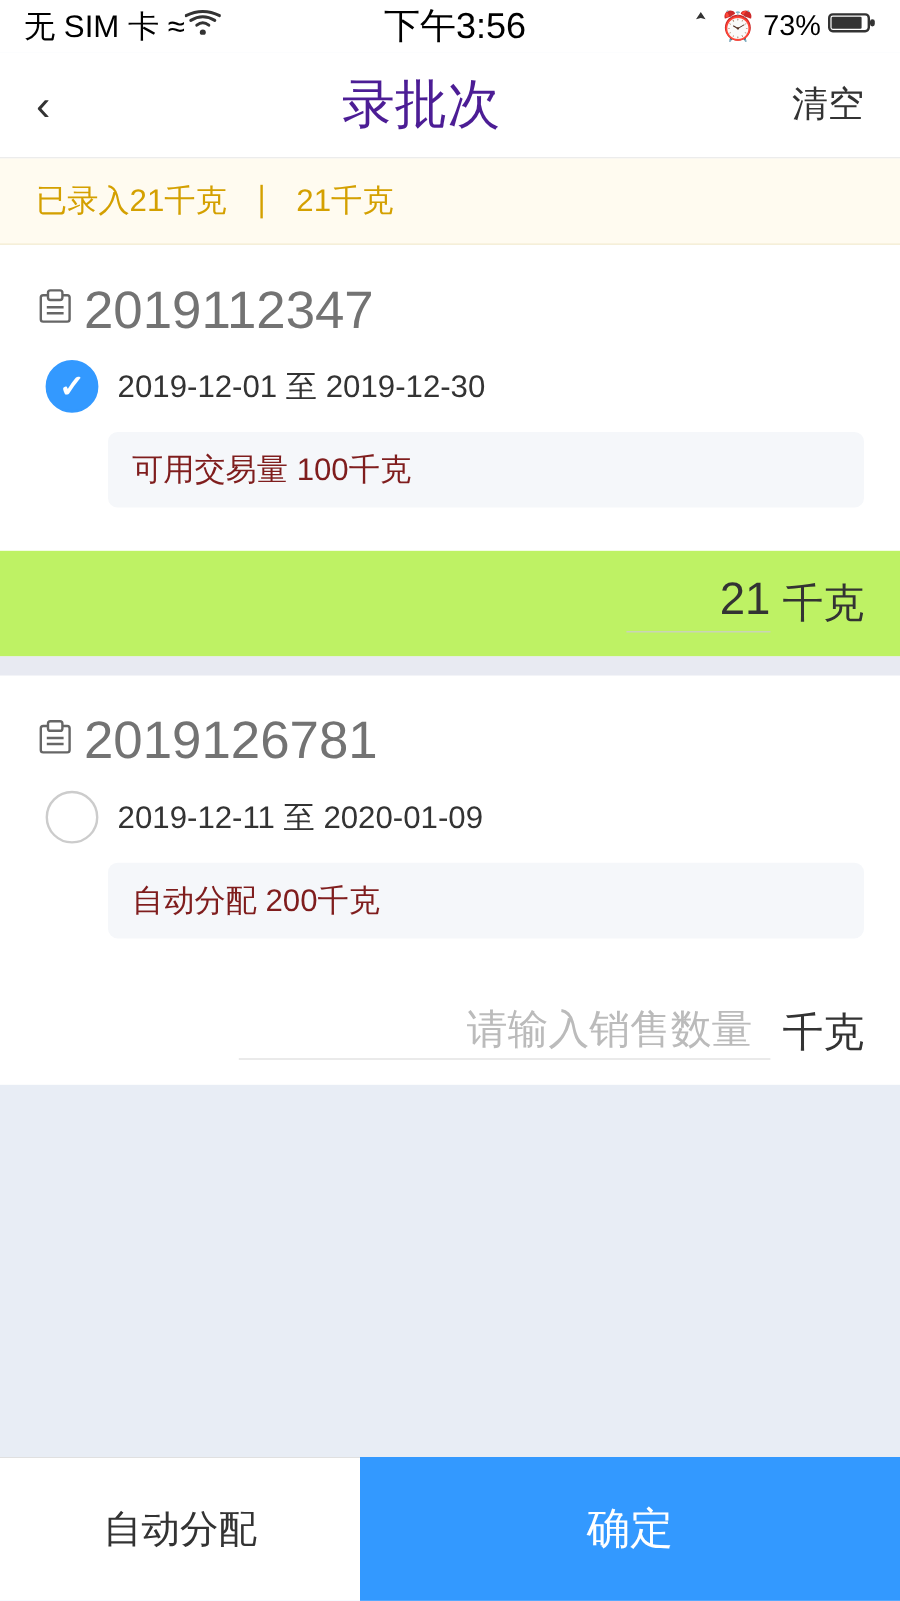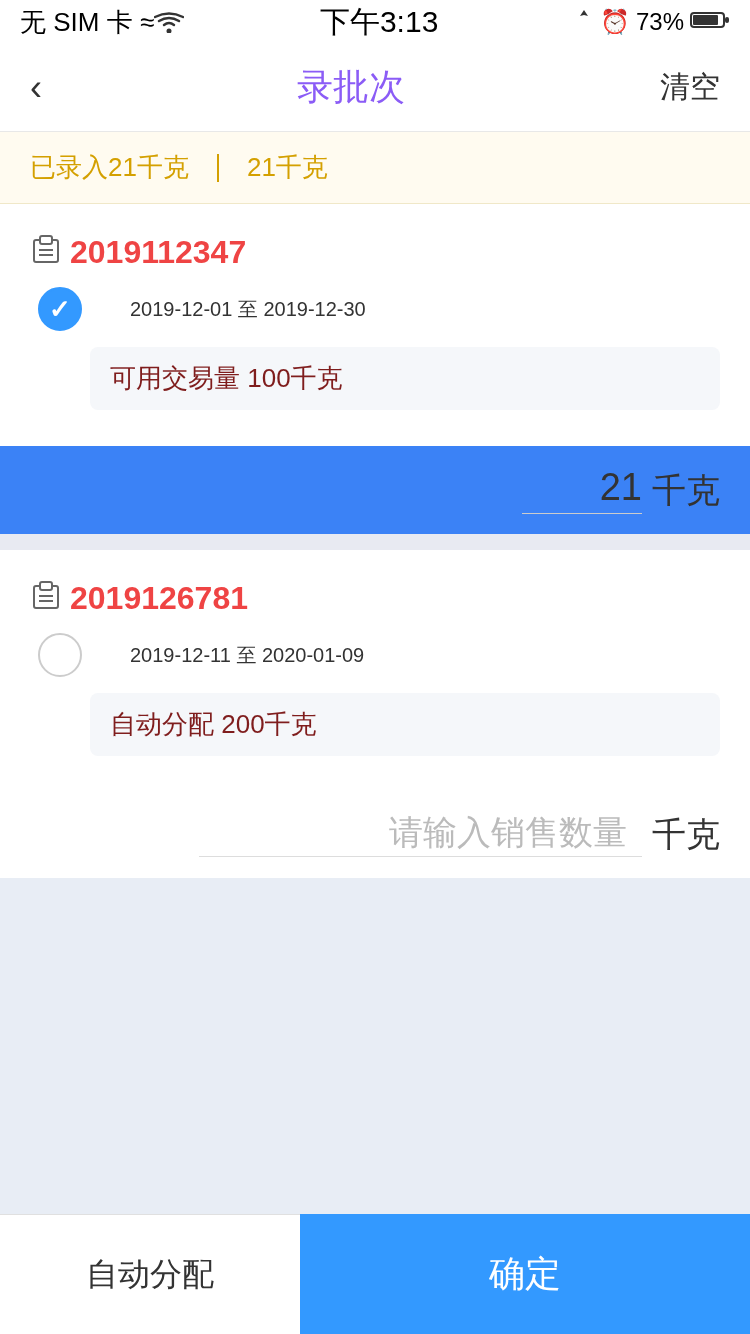--- a/index.html
+++ b/index.html
@@ -18,21 +18,21 @@
       height: 44px;
       background: #fff;
       display: flex;
       align-items: center;
       justify-content: space-between;
       padding: 0 20px;
       font-size: 26px;
     }
     .status-left {
       display: flex;
-      align-items: flex-end;
+      align-items: flex-start;
       gap: 0;
       font-size: 26px;
     }
     .status-center {
       font-size: 30px;
       font-weight: 500;
     }
     .status-right {
       display: flex;
       align-items: center;
@@ -50,23 +50,23 @@
       justify-content: space-between;
       padding: 0 30px;
       border-bottom: 1px solid #e8e8e8;
     }
     .nav-back {
       font-size: 36px;
       color: #333;
       cursor: pointer;
     }
     .nav-title {
-      font-size: 36px;
+      font-size: 44px;
       font-weight: 500;
-      color: #8b5cf6;
+      color: #4c1d95;
     }
     .nav-action {
       font-size: 30px;
       color: #333;
     }
 
     
     .info-banner {
       background: #fffbf0;
       padding: 18px 30px;
@@ -97,23 +97,23 @@
       display: flex;
       align-items: center;
       gap: 8px;
       margin-bottom: 16px;
     }
     .batch-icon {
       font-size: 30px;
       color: #555;
     }
     .batch-id {
-      font-size: 32px;
-      font-weight: 700;
-      color: #ef4444;
+      font-size: 44px;
+      font-weight: 400;
+      color: #737373;
     }
     .batch-date-row {
       display: flex;
       align-items: center;
       gap: 16px;
       margin-bottom: 16px;
       padding-left: 8px;
     }
     .radio-circle {
       width: 44px;
@@ -130,41 +130,40 @@
       align-items: center;
       justify-content: center;
     }
     .radio-circle.checked::after {
       content: '✓';
       color: #fff;
       font-size: 26px;
       font-weight: bold;
     }
     .batch-date {
-      font-size: 20px;
-      color: #333;
-      margin-left: 32px;
+      font-size: 26px;
+      color: #333;
     }
     .avail-box {
       background: #f5f7fa;
       border-radius: 8px;
       padding: 14px 20px;
       margin-left: 60px;
       font-size: 26px;
       color: #7f1d1d;
       margin-bottom: 16px;
     }
 
     
     .quantity-row {
       display: flex;
-      align-items: flex-end;
+      align-items: center;
       justify-content: flex-end;
       padding: 20px 30px;
-      background: #3b82f6;
+      background: #bef264;
       gap: 10px;
     }
     .quantity-value {
       font-size: 38px;
       color: #333;
       font-weight: 400;
     }
     .quantity-unit {
       font-size: 34px;
       color: #333;
@@ -259,21 +258,21 @@
     <span>
       <svg width="30" height="22" viewBox="0 0 30 22">
         <path d="M15 18 Q15 18 15 18" fill="#333"></path>
         <path d="M10 14 Q15 10 20 14" fill="none" stroke="#333" stroke-width="2.5" stroke-linecap="round"></path>
         <path d="M5 10 Q15 4 25 10" fill="none" stroke="#333" stroke-width="2.5" stroke-linecap="round"></path>
         <path d="M1 6 Q15 -1 29 6" fill="none" stroke="#333" stroke-width="2.5" stroke-linecap="round"></path>
         <circle cx="15" cy="20" r="2.5" fill="#333"></circle>
       </svg>
     </span>
   </div>
-  <div class="status-center">下午3:13</div>
+  <div class="status-center">下午3:56</div>
   <div class="status-right">
     <span>
       <svg width="20" height="22" viewBox="0 0 20 22">
           <path d="M10 2 L14 8 L10 7 L10 20 L10 7 L6 8 Z" fill="#333"></path>
         </svg>
     </span>
     <span>⏰</span>
     <span>73%</span>
     <span>
       <svg width="40" height="20" viewBox="0 0 40 20">

